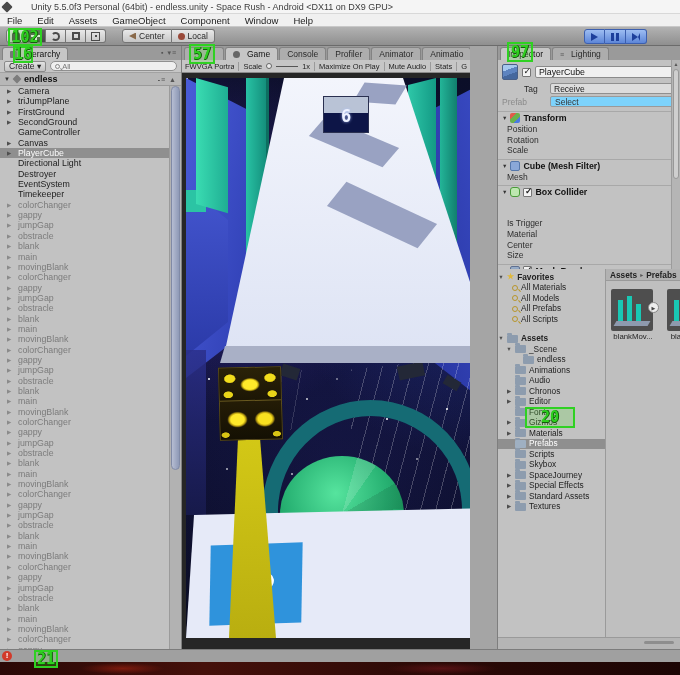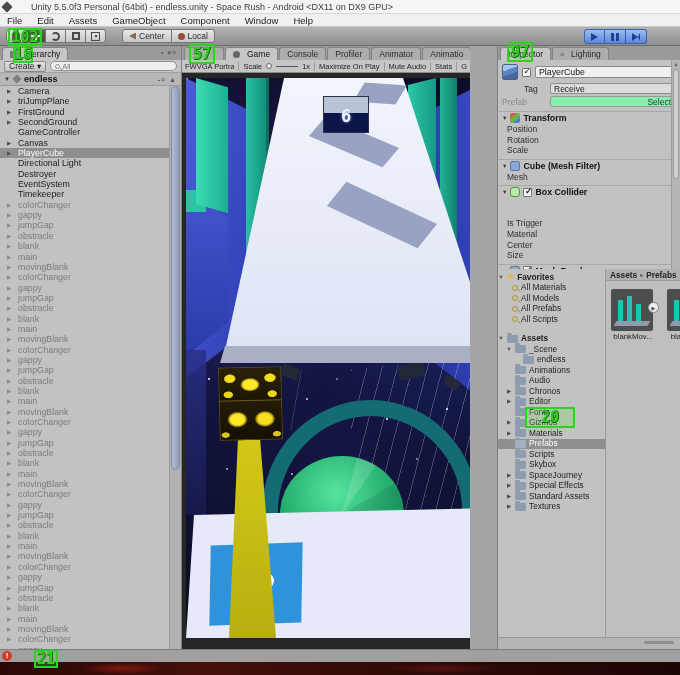--- a/index.html
+++ b/index.html
@@ -146,21 +146,21 @@
   .inspbody { height:306px; position:relative; overflow:hidden; background:#c2c2c2; font-size:8.5px; color:#2a2a2a; }
   .objheader { display:flex; align-items:center; gap:4px; padding:4px 4px 2px 4px; }
   .ic-cube { width:16px; height:16px; border-radius:2px; background:linear-gradient(160deg,#a6c8ee 34%,#5e84c0 34% 62%,#46689e 62%); border:1px solid #4a6088; flex:none; }
   .cbx { width:9px; height:9px; background:#f4f4f4; border:1px solid #767676; border-radius:1px; position:relative; flex:none; }
   .cbx.checked::after { content:"✓"; position:absolute; left:0.5px; top:-2.5px; font-size:9px; color:#222; }
   .namefield { flex:1; height:12px; background:#f0f0f0; border:1px solid #8a8a8a; border-radius:2px; font-size:8.8px; color:#111; padding:0 3px; line-height:11px; }
   .tagrow { display:flex; align-items:center; gap:4px; padding:1px 4px; }
   .lbl { width:30px; flex:none; color:#2a2a2a; }
   .lbl.dim2 { color:#8a8a8a; }
   .dropfield { flex:1; height:11px; background:#dcdcdc; border:1px solid #8f8f8f; border-radius:2px; padding:0 3px; line-height:10px; color:#222; }
-  .selfield { flex:1; height:11px; background:#86efac; border:1px solid #9a9a9a; border-radius:2px; padding:0 4px; line-height:10px; color:#333; text-align:right; }
+  .selfield { flex:1; height:11px; background:#7dd3fc; border:1px solid #9a9a9a; border-radius:2px; padding:0 4px; line-height:10px; color:#333; text-align:left; }
   .ihead { display:flex; align-items:center; gap:3px; height:13px; padding-left:4px; font-weight:bold; font-size:8.8px; color:#111; border-top:1px solid #a8a8a8; margin-top:3px; }
   .ihead .fold { font-size:5.5px; }
   .ic { width:10px; height:10px; border-radius:2px; flex:none; }
   .ic-transform { background:linear-gradient(135deg,#e05a4a 33%,#6ab04c 33% 66%,#4a7ae0 66%); }
   .ic-meshfilter { background:#8aa8d8; border:1px solid #5577aa; }
   .ic-boxcollider { background:#bde8b0; border:1px solid #4a9a3a; border-radius:3px; }
   .ic-meshrenderer { background:linear-gradient(#9ab0cc,#7088aa); border:1px solid #607090; }
   .irow { height:10.6px; line-height:10.8px; padding-left:9px; white-space:nowrap; color:#2e2e2e; }
   .irow.ind { padding-left:21px; }
   .irow .fold { font-size:5.5px; margin-right:2px; }

